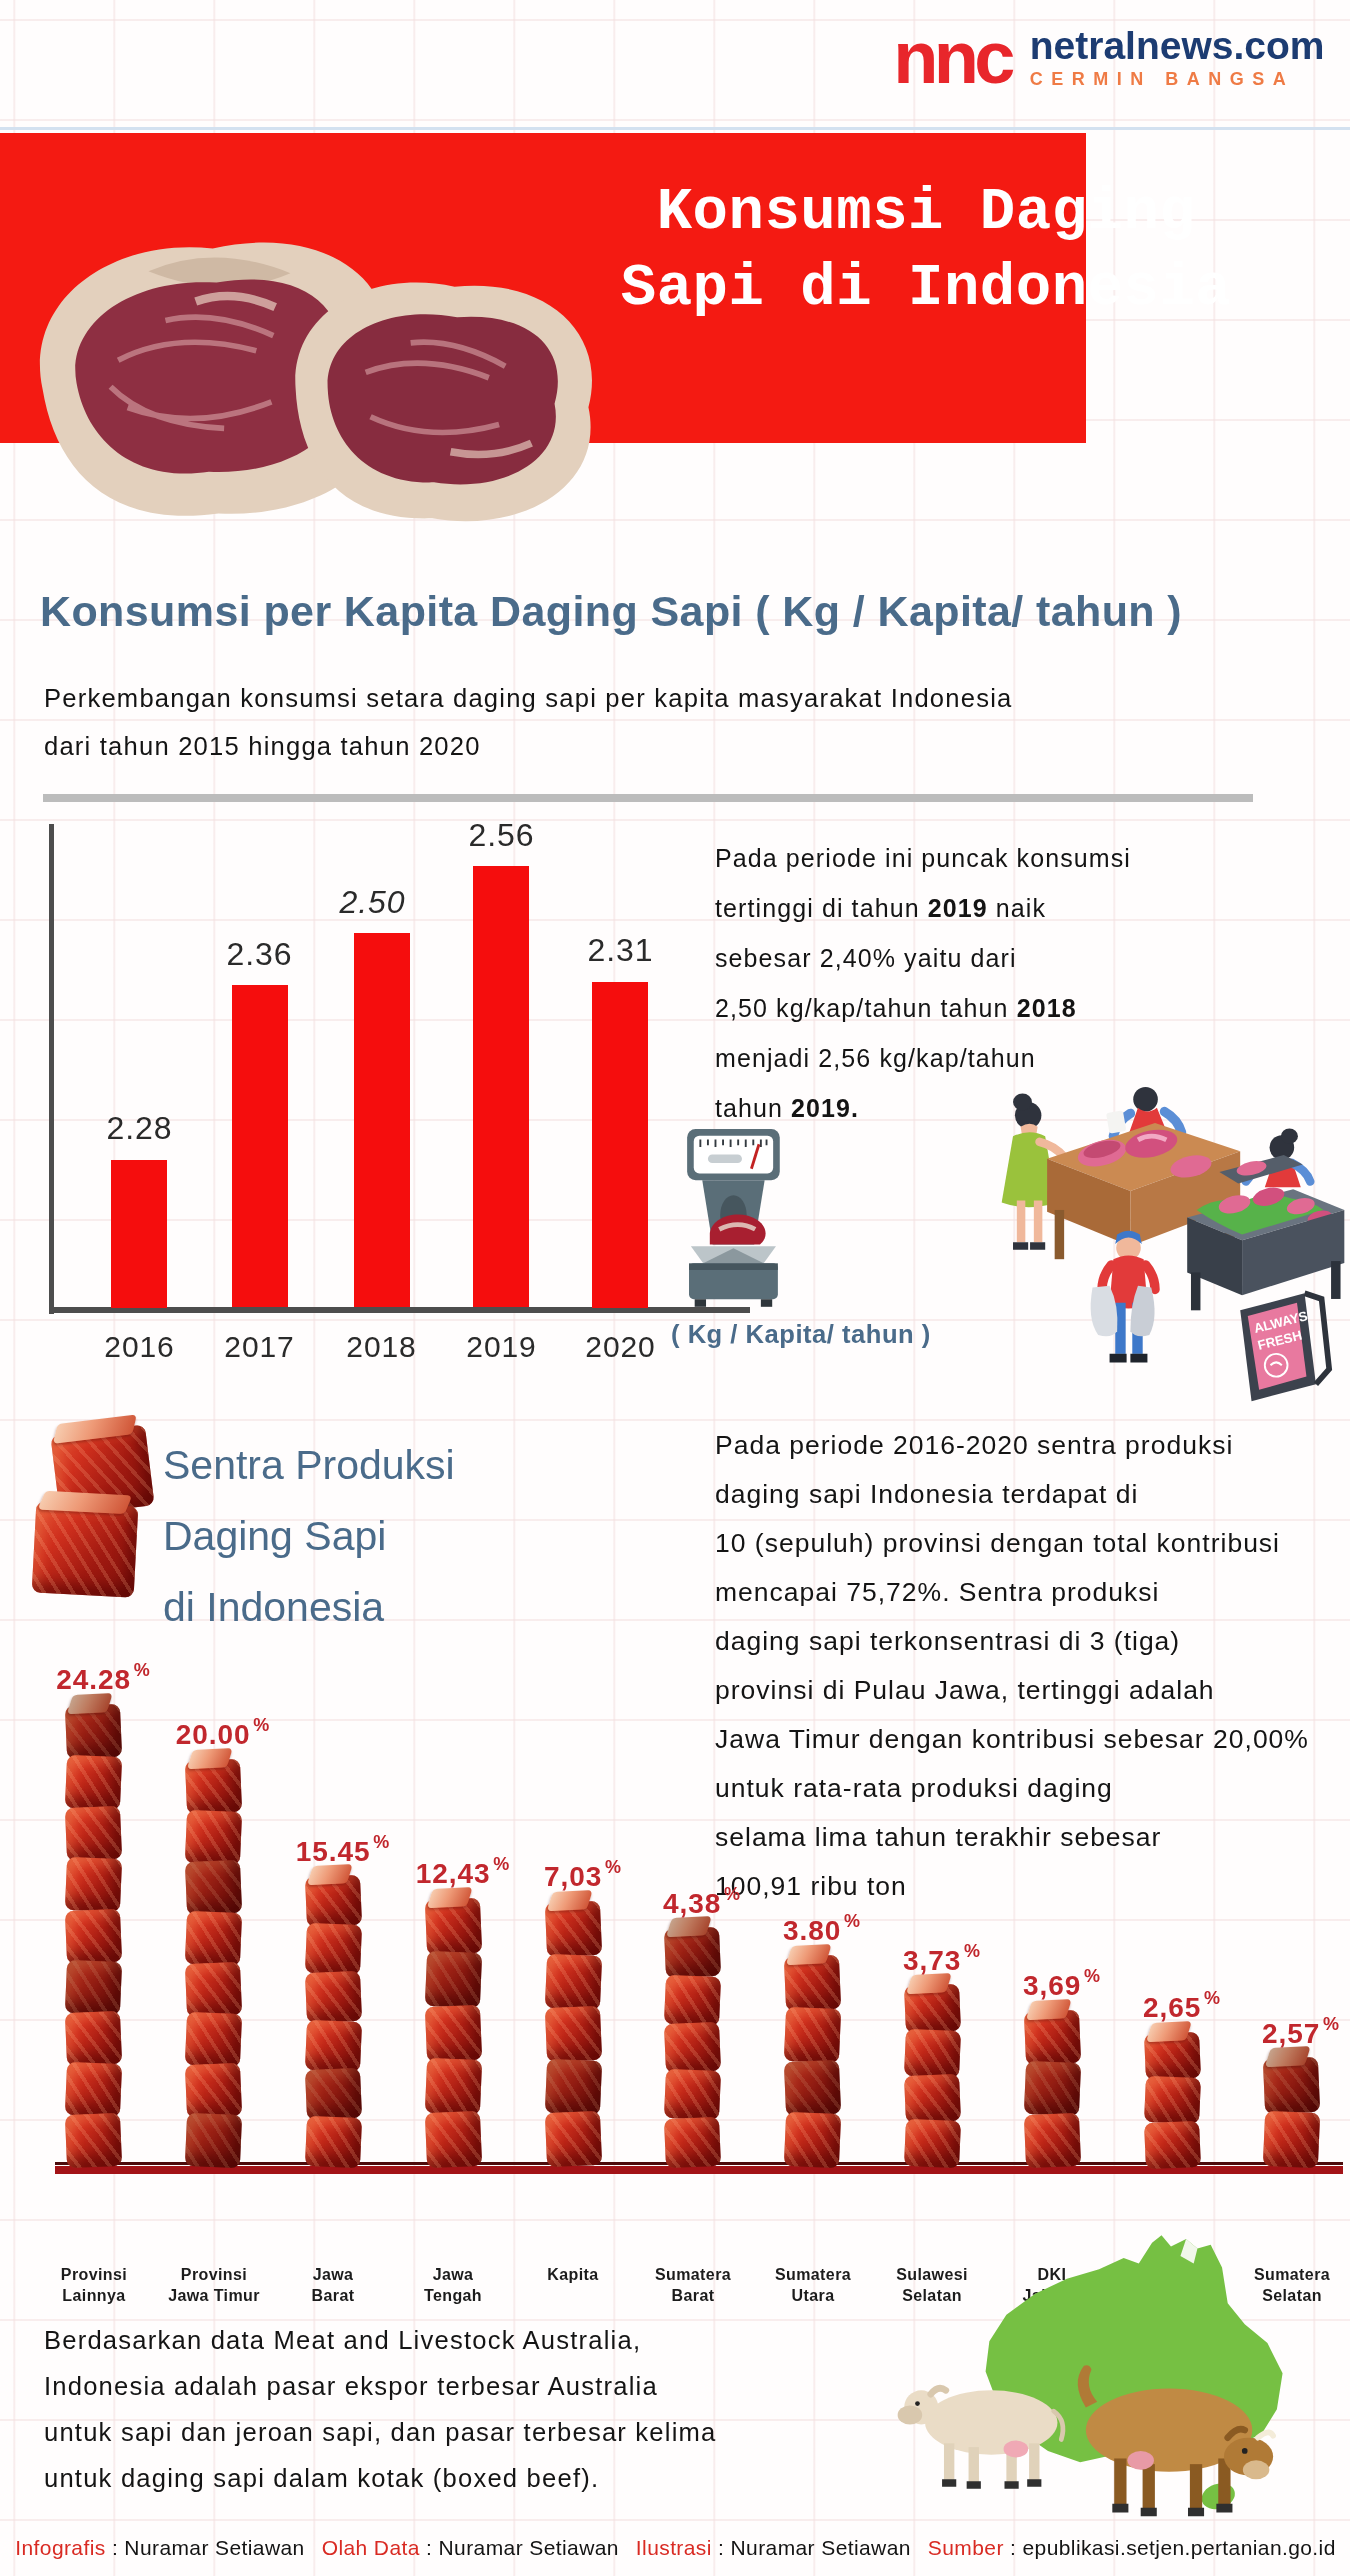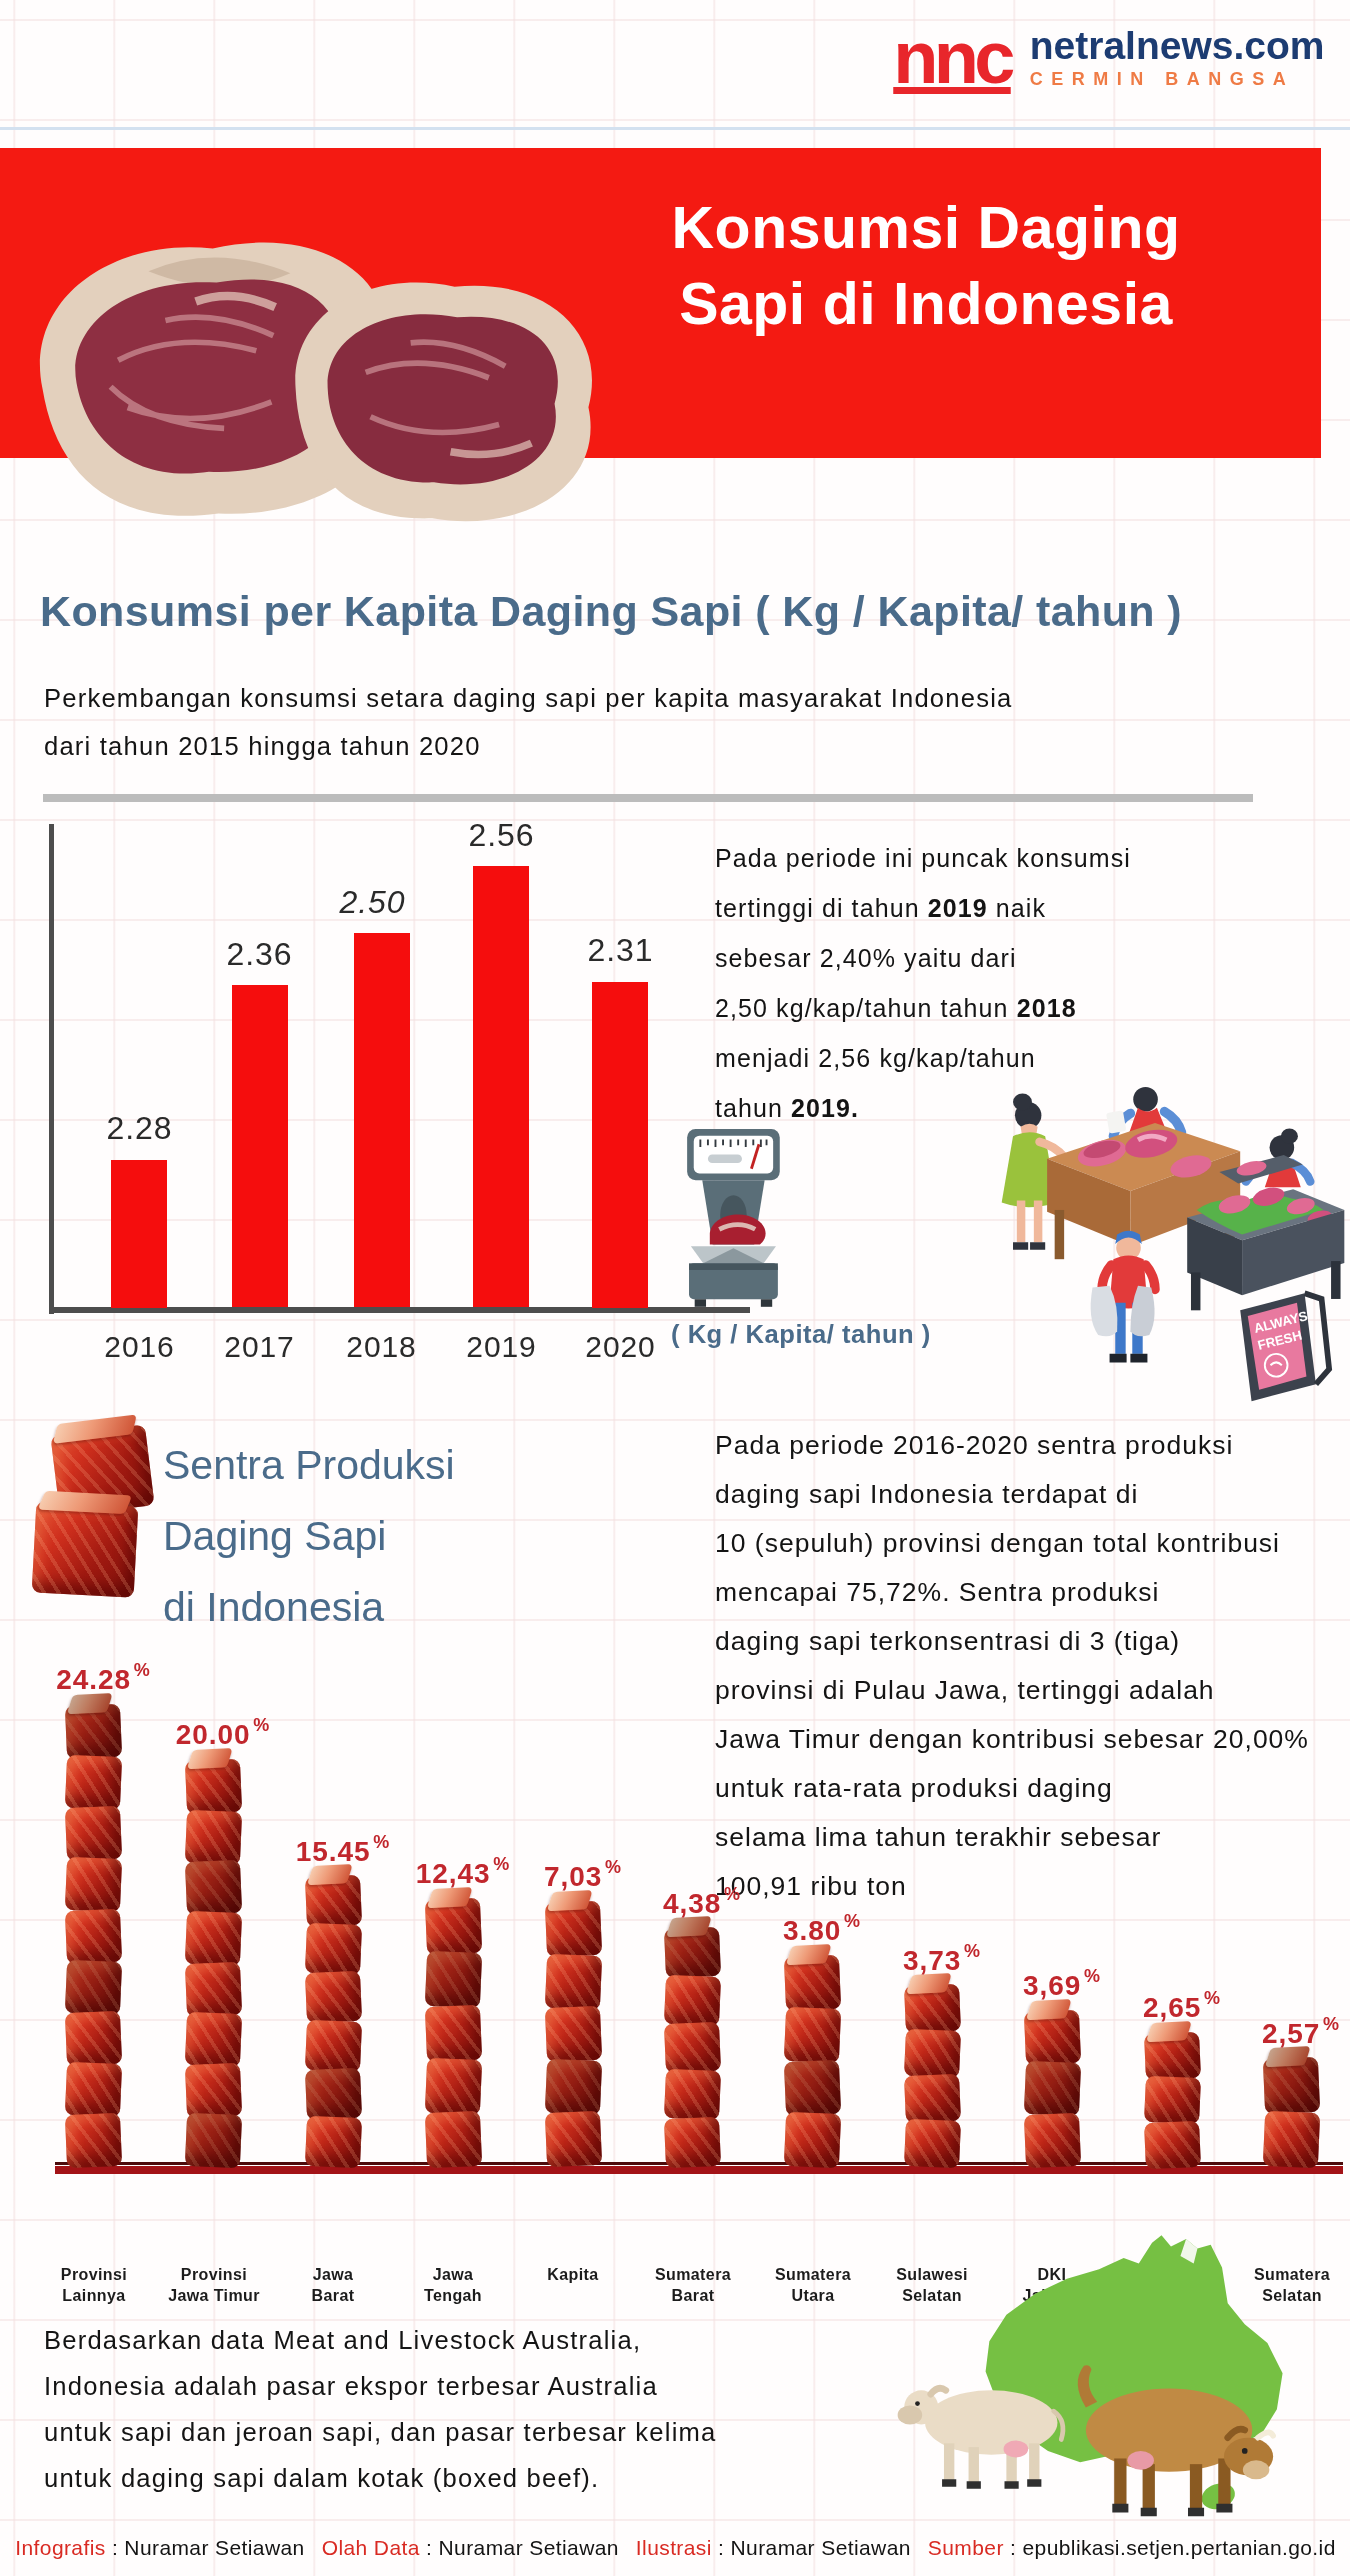--- a/index.html
+++ b/index.html
@@ -6,27 +6,27 @@
   .canvas{
     position:relative;width:1351px;height:2576px;overflow:hidden;
     font-family:"Liberation Sans",sans-serif;color:#111;
     background-color:#fffdfd;
     background-image:linear-gradient(rgba(243,224,224,.55) 1.9px,transparent 1.9px),
                      linear-gradient(90deg,rgba(243,224,224,.55) 1.9px,transparent 1.9px);
     background-size:100px 100px;background-position:13.3px 19px;
   }
   
   .logo{position:absolute;top:24.6px;right:26.5px;display:flex;align-items:center;gap:19px;}
-  .logo-nnc{font-size:74px;font-weight:800;color:#e8262b;letter-spacing:-4.7px;line-height:.9;text-decoration:underline;}
+  .logo-nnc{font-size:74px;font-weight:800;color:#e8262b;letter-spacing:-4.7px;line-height:.9;}
   .logo-text{display:flex;flex-direction:column;align-items:flex-start;}
   .logo-site{font-size:39px;font-weight:700;color:#1d3c72;line-height:1.05;}
   .logo-tagline{font-size:18px;color:#ef7b45;letter-spacing:8.5px;margin-top:2.8px;font-weight:600;}
   .header-sep{position:absolute;left:0;top:127px;width:1351px;height:2.8px;background:#d3e1f0;}
   
-  .banner{position:absolute;left:0;top:148px;width:1321px;height:310px;background:#f41a12;}
+  .banner{position:absolute;left:0;top:133px;width:1086px;height:310px;background:#f41a12;font-family:Liberation Mono, monospace;}
   .banner-title{position:absolute;left:519px;top:42px;width:814px;text-align:center;
     color:#fff;font-weight:700;font-size:59px;line-height:76px;letter-spacing:0.5px;}
   .steaks{position:absolute;left:5.7px;top:188px;width:616px;height:386px;}
   
   .h1{position:absolute;left:40px;top:587px;font-size:43px;font-weight:700;color:#4a6b8a;letter-spacing:0.4px;}
   .intro{position:absolute;left:44px;top:674px;font-size:25.6px;letter-spacing:1.2px;line-height:48px;color:#141414;}
   .divider{position:absolute;left:43px;top:794px;width:1210px;height:7.6px;background:#bcbcbc;}
   
   #chart1{position:absolute;left:0;top:814px;width:814px;height:578px;}
   .axis-y{position:absolute;left:49px;top:9.5px;width:4.7px;height:490px;background:#4d4d4d;}

